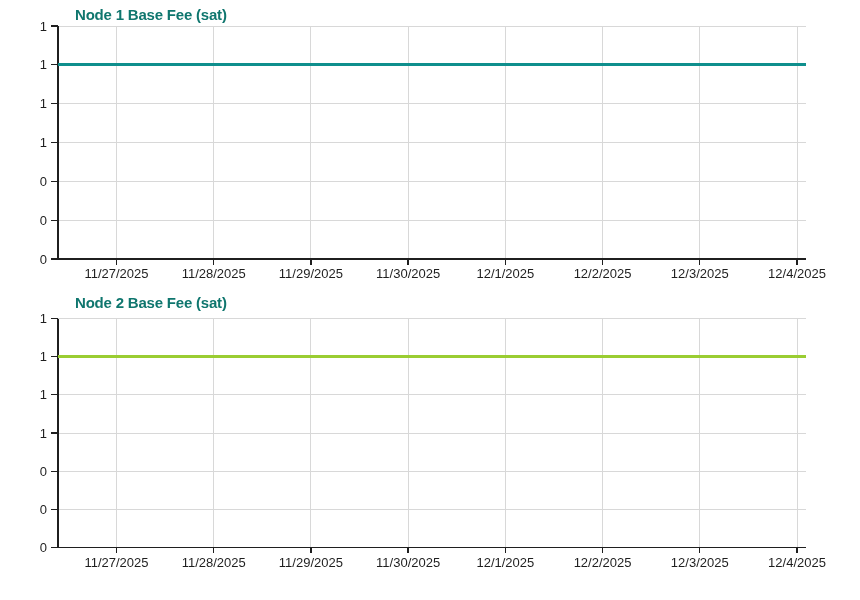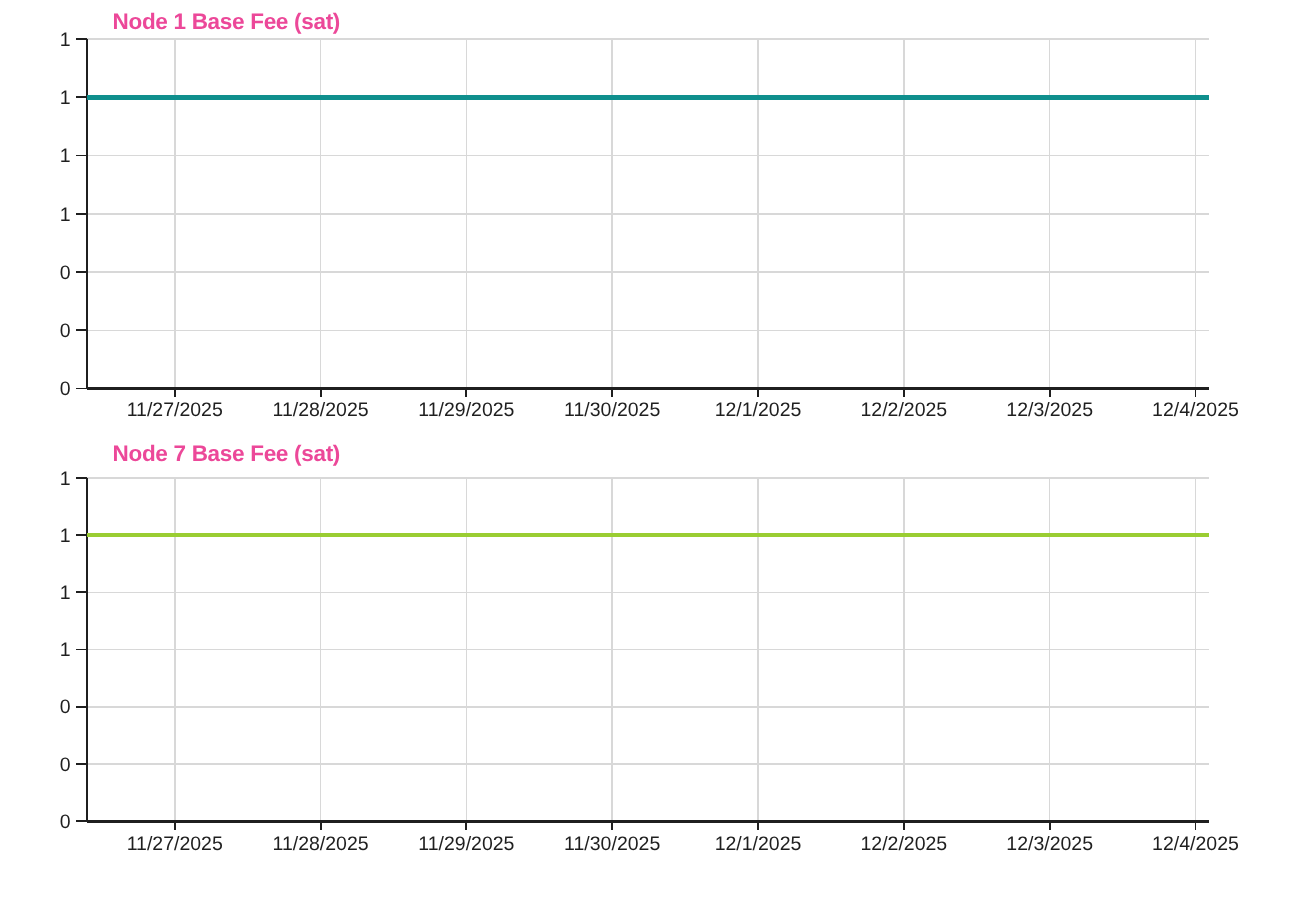--- a/index.html
+++ b/index.html
@@ -9,39 +9,39 @@
     width: 860px;
     height: 600px;
     background: #ffffff;
     overflow: hidden;
   }
   .chart-title {
     position: absolute;
     left: 75px;
     font-size: 15px;
     font-weight: bold;
-    color: #ec4899;
+    color: #0f766e;
     letter-spacing: -0.2px;
     white-space: nowrap;
   }
   #title-1 { top: 6px; }
   #title-2 { top: 294px; }
   svg.charts { position: absolute; left: 0; top: 0; }
   svg text {
     font-family: "Liberation Sans", sans-serif;
     font-size: 13px;
     fill: #1f1f1f;
   }
 </style>
 </head>
 <body>
 
 <div class="page">
   <div class="chart-title" id="title-1">Node 1 Base Fee (sat)</div>
-  <div class="chart-title" id="title-2">Node 7 Base Fee (sat)</div>
+  <div class="chart-title" id="title-2">Node 2 Base Fee (sat)</div>
   <svg class="charts" id="charts-svg" width="860" height="600" viewBox="0 0 860 600">
       <g>
         <line x1="58" y1="26" x2="806" y2="26" stroke="#d8d8d8" stroke-width="1" shape-rendering="crispEdges"></line>
         <line x1="58" y1="64.83333333333334" x2="806" y2="64.83333333333334" stroke="#d8d8d8" stroke-width="1" shape-rendering="crispEdges"></line>
         <line x1="58" y1="103.66666666666667" x2="806" y2="103.66666666666667" stroke="#d8d8d8" stroke-width="1" shape-rendering="crispEdges"></line>
         <line x1="58" y1="142.5" x2="806" y2="142.5" stroke="#d8d8d8" stroke-width="1" shape-rendering="crispEdges"></line>
         <line x1="58" y1="181.33333333333334" x2="806" y2="181.33333333333334" stroke="#d8d8d8" stroke-width="1" shape-rendering="crispEdges"></line>
         <line x1="58" y1="220.16666666666666" x2="806" y2="220.16666666666666" stroke="#d8d8d8" stroke-width="1" shape-rendering="crispEdges"></line>
         <line x1="116.5" y1="26" x2="116.5" y2="259" stroke="#d8d8d8" stroke-width="1" shape-rendering="crispEdges"></line>
         <line x1="213.71428571428572" y1="26" x2="213.71428571428572" y2="259" stroke="#d8d8d8" stroke-width="1" shape-rendering="crispEdges"></line>

